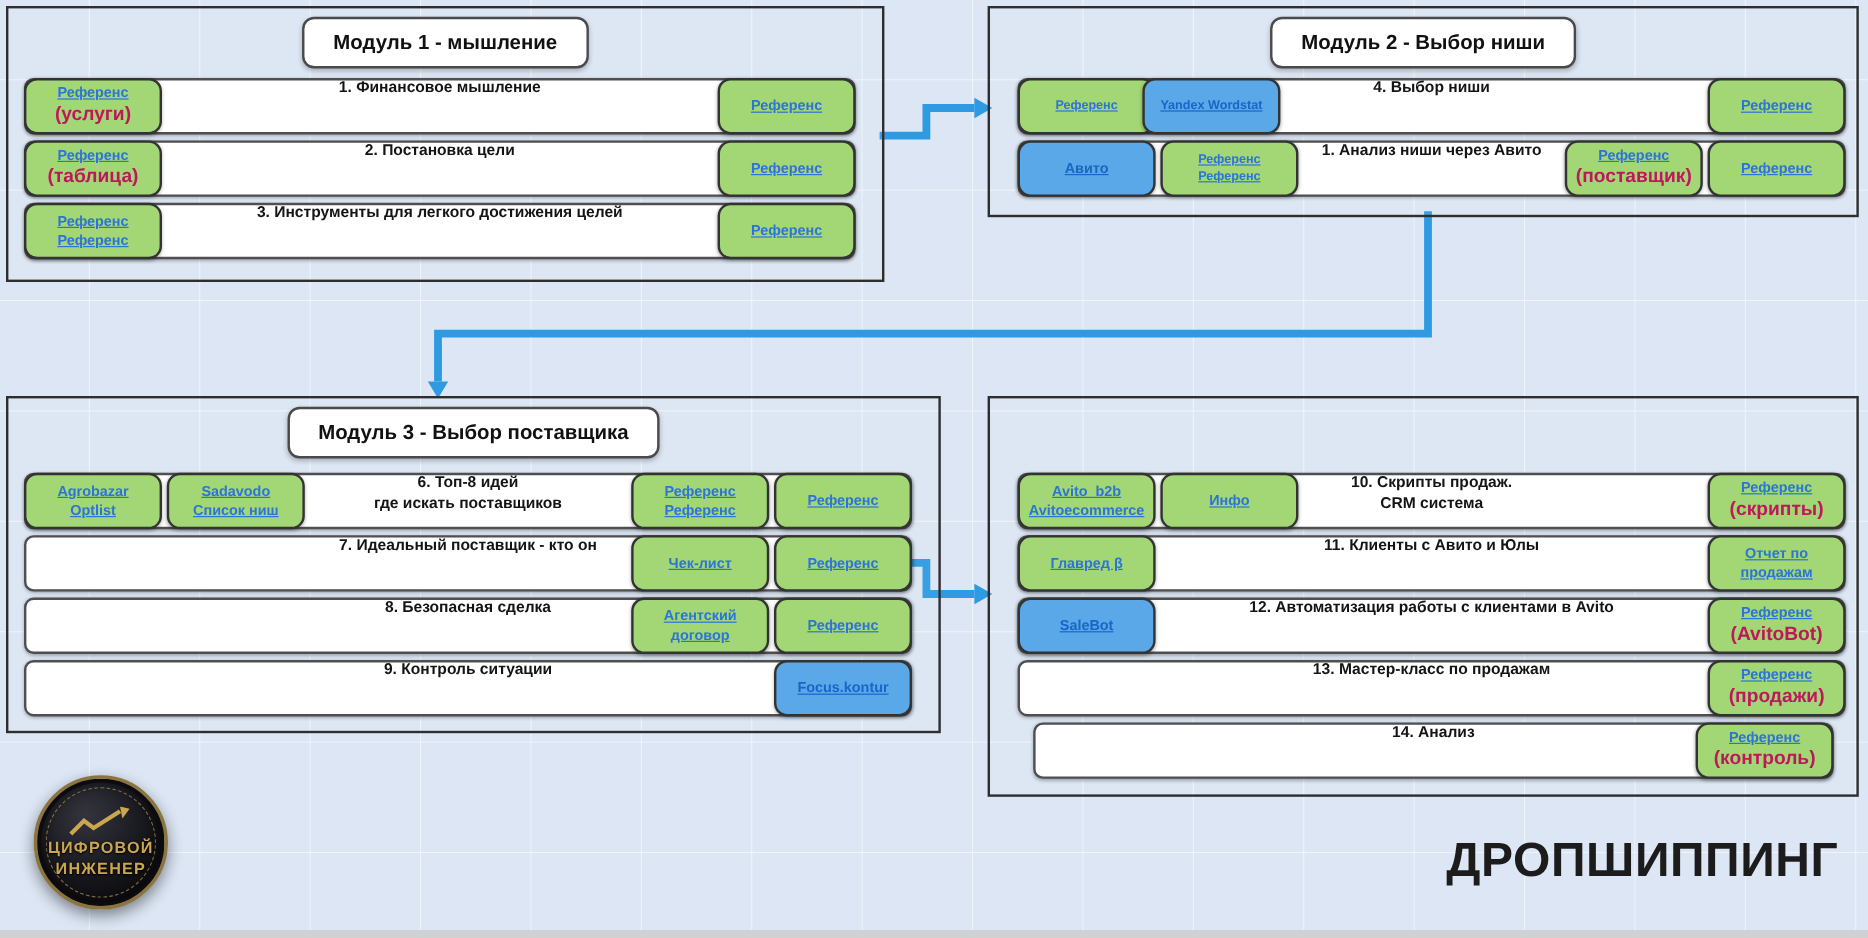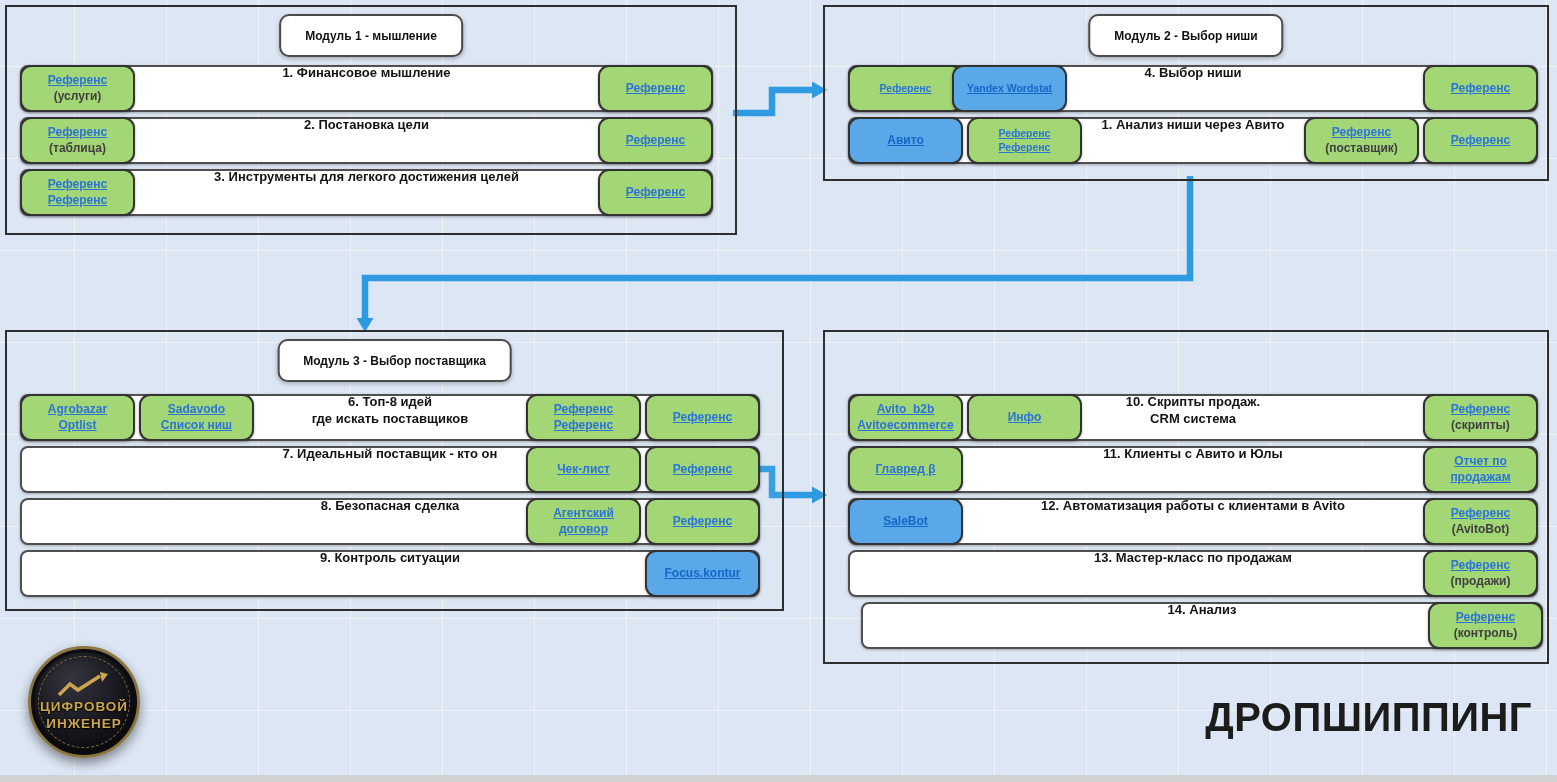--- a/index.html
+++ b/index.html
@@ -15,38 +15,38 @@
   }
   .arrows{position:absolute;left:0;top:0;width:1557px;height:782px;pointer-events:none;}
   .arrows path{fill:none;stroke:var(--arrow,#2e9ae2);stroke-width:6.5;}
   .arrows polygon{fill:var(--arrow,#2e9ae2);}
 
   .module{position:absolute;border:2px solid #2e2e2e;background:rgba(255,255,255,0.05);}
   .module-header{
     position:absolute;top:7px;left:50%;transform:translateX(-50%);
     background:#ffffff;border:2px solid #4a4a4a;border-radius:10px;height:43px;
     display:flex;align-items:center;justify-content:center;padding:0 24px;
-    font-weight:bold;font-size:12px;color:#111;white-space:nowrap;
+    font-weight:bold;font-size:17px;color:#111;white-space:nowrap;
     box-shadow:0 2px 4px rgba(0,0,0,.25);box-sizing:border-box;
   }
   .row{position:absolute;height:47px;}
   .row-bar{position:absolute;inset:0;background:#fff;border:2px solid #4f4f4f;border-radius:8px;
     box-shadow:0 1px 3px rgba(0,0,0,.28);box-sizing:border-box;}
   .row-label{position:absolute;inset:0;display:flex;flex-direction:column;align-items:center;justify-content:flex-start;
     font-weight:bold;font-size:13px;color:#141414;line-height:1.3;text-align:center;}
   .pill{
     position:absolute;top:0;width:115px;height:47px;border:2px solid #333;border-radius:11px;
     display:flex;flex-direction:column;align-items:center;justify-content:center;
     line-height:1.3;text-align:center;box-shadow:0 1px 3px rgba(0,0,0,.3);box-sizing:border-box;
   }
   .pill.green{background:var(--green,#a3d674);}
   .pill.blue{background:var(--blue,#5aa8e8);}
   .pill a.link{color:var(--link,#2b74d8);font-weight:bold;font-size:12px;text-decoration:underline;white-space:nowrap;cursor:pointer;}
   .pill.blue a.link{color:var(--linkdark,#1766c9);}
-  .pill .plain{color:#404040;font-weight:bold;font-size:12px;white-space:nowrap;}
+  .pill .plain{color:#be185d;font-weight:bold;font-size:16px;white-space:nowrap;}
   .pill.small a.link{font-size:10.5px;}
 
   .logo{
     position:absolute;left:28px;top:646px;width:112px;height:112px;border-radius:50%;
     background:radial-gradient(circle at 38% 28%, #34343e, #15151b 55%, #060609);
     border:3px solid #8a7440;box-sizing:border-box;
     box-shadow:0 5px 12px rgba(0,0,0,.45), inset 0 0 0 3px #0b0b10, inset 0 0 14px rgba(0,0,0,.9);
     display:flex;flex-direction:column;align-items:center;justify-content:center;
   }
   .logo::before{content:"";position:absolute;inset:7px;border-radius:50%;border:1.5px dashed #8f7a45;opacity:.85;}
@@ -265,21 +265,21 @@
         <div class="row" style="left: 23px; right: 9px; top: 218px;">
           <div class="row-bar"></div>
           <div class="row-label">
             <div>13. Мастер-класс по продажам</div>
           </div>
           <div class="pill green" style="right: 0px;">
             <a class="link">Референс</a>
             <span class="plain">(продажи)</span>
           </div>
         </div>
-        <div class="row" style="left: 23px; right: 4px; top: 270px; margin-left: 13px;">
+        <div class="row" style="left: 23px; right: 19px; top: 270px; margin-left: 13px;">
           <div class="row-bar"></div>
           <div class="row-label">
             <div>14. Анализ</div>
           </div>
           <div class="pill green" style="right: 0px;">
             <a class="link">Референс</a>
             <span class="plain">(контроль)</span>
           </div>
         </div>
       </div>

